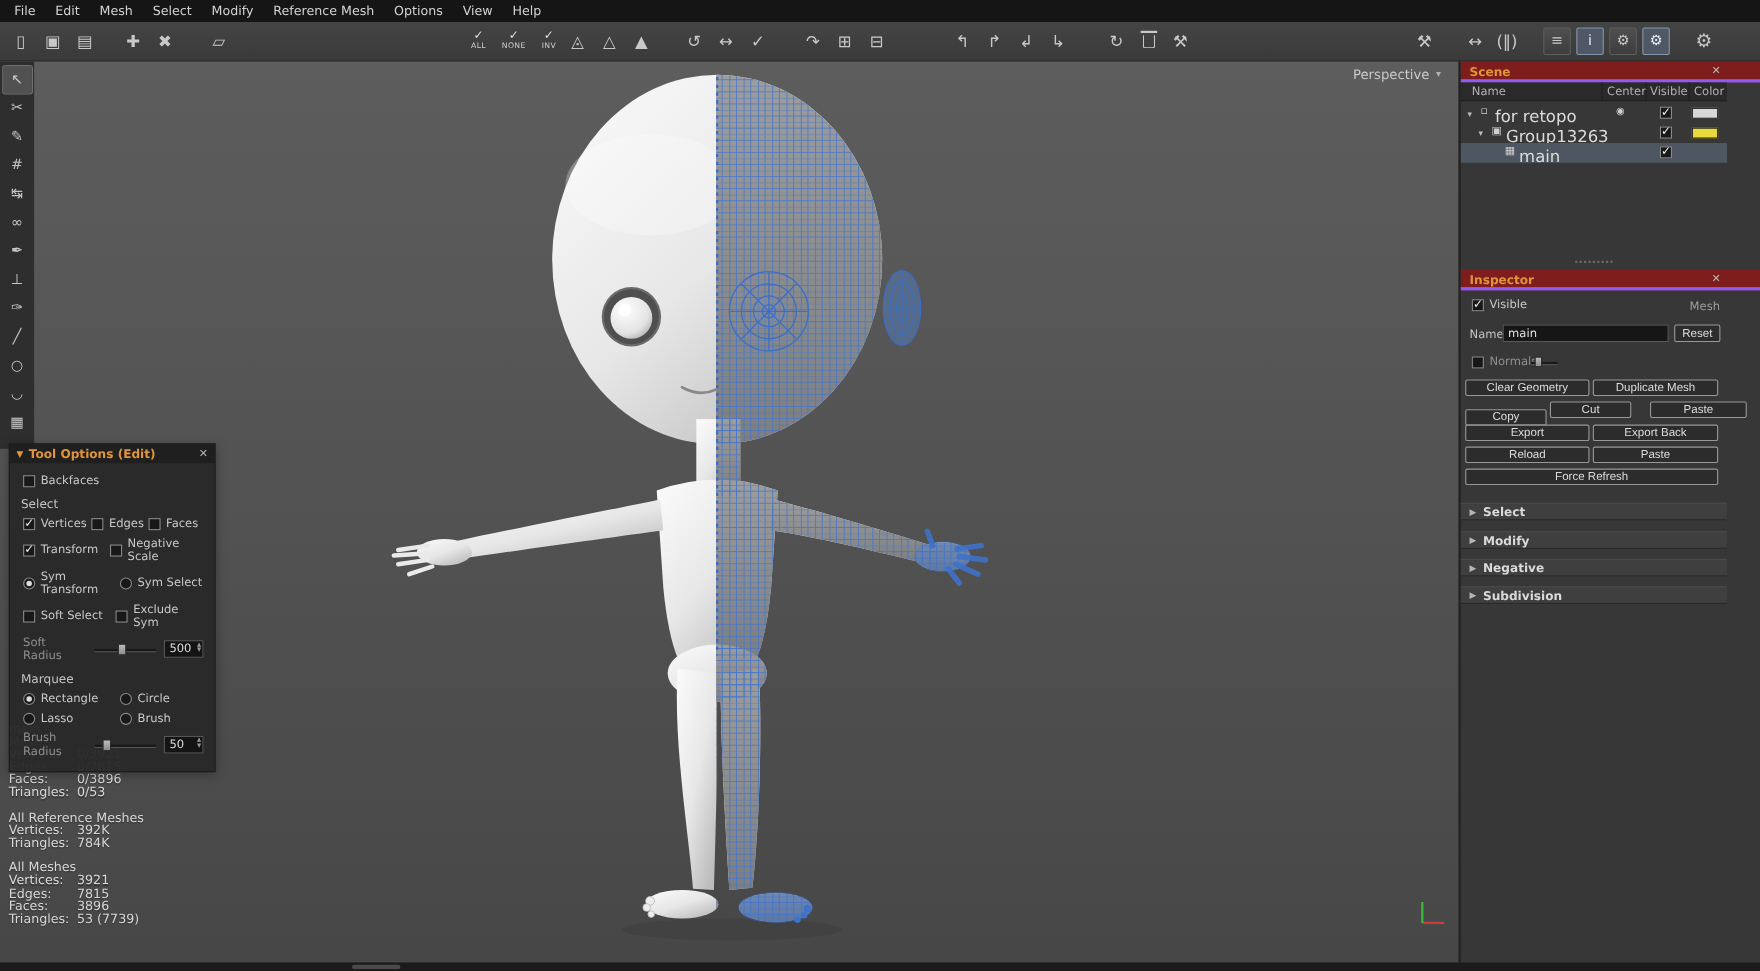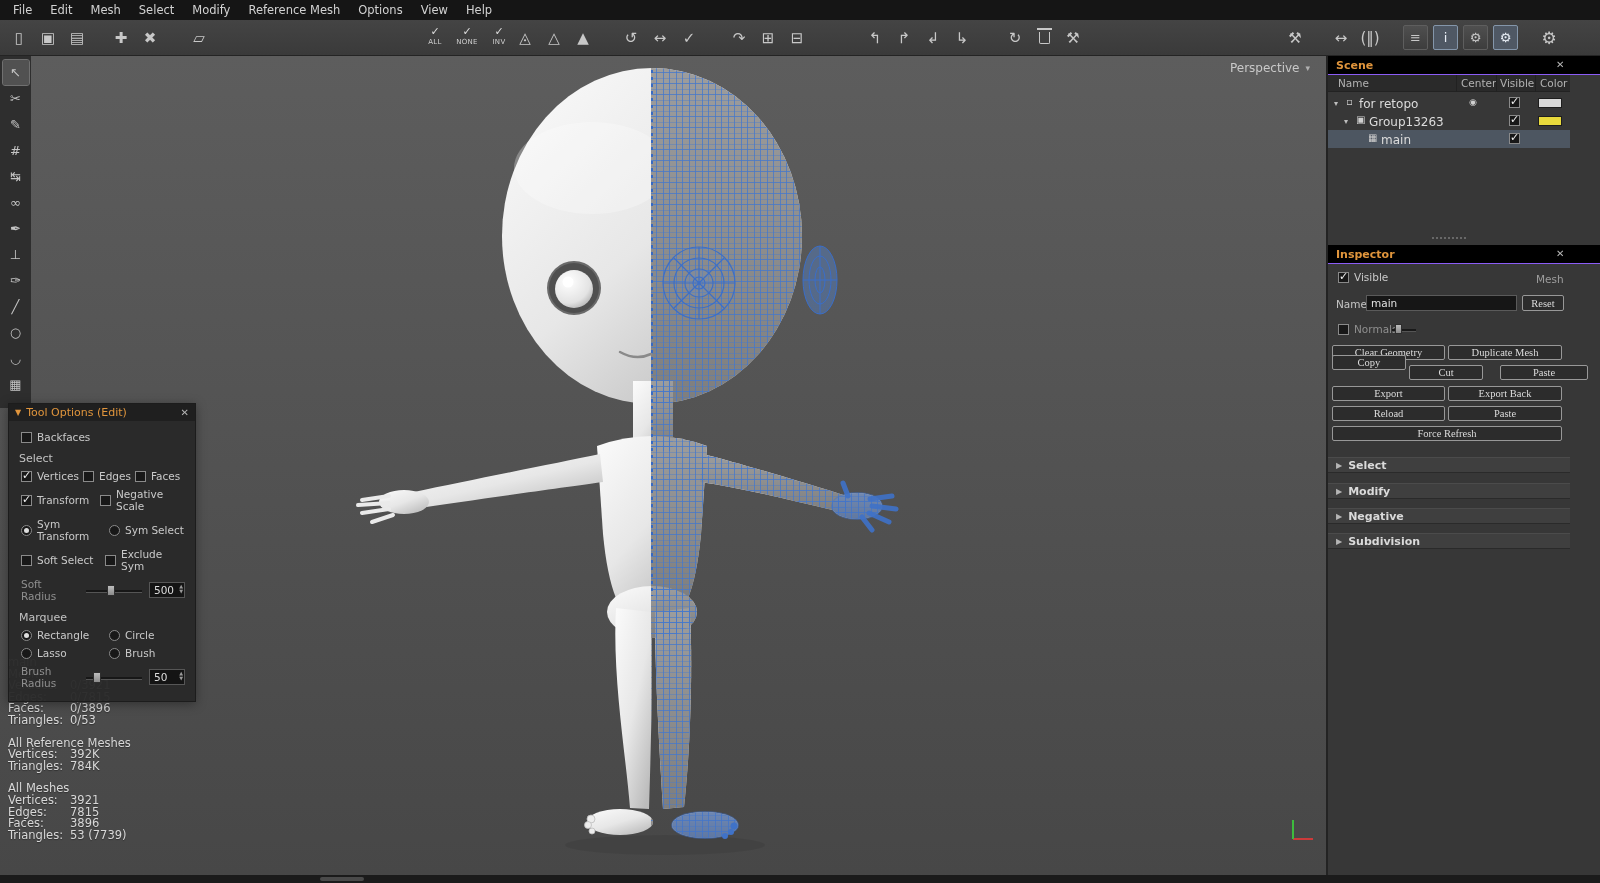--- a/index.html
+++ b/index.html
@@ -31,21 +31,21 @@
   
   .viewport{position:absolute;left:0;top:56px;width:1326px;height:819px;background:linear-gradient(#5d5d5d,#474747);overflow:hidden}
   .persp{position:absolute;top:5px;right:16px;font-size:12px;color:#c9c9c9;display:flex;gap:6px;align-items:center;z-index:4}
   .persp .dd{font-size:9px;color:#b0b0b0}
   .model{position:absolute;left:0;top:0}
 
   
   .tool-panel{position:absolute;left:8px;top:347px;width:188px;background:rgba(41,41,41,.96);border:1px solid #1c1c1c;box-shadow:0 2px 10px rgba(0,0,0,.35);z-index:6}
   .tp-header{height:17px;background:#1f1f1f;display:flex;align-items:center;padding:0 6px;gap:5px}
   .tp-tri{color:#e0953c;font-size:8px}
-  .tp-title{color:#e0953c;font-size:11px;font-weight:normal;flex:1}
+  .tp-title{color:#e0953c;font-size:11px;font-weight:bold;flex:1}
   .tp-close{color:#b5b5b5;font-size:10px}
   .tp-body{padding:7px 0 9px}
   .tp-row{display:flex;align-items:center;padding:3px 10px 3px 12px}
   .c1{width:88px}.cA{width:62px}.cB{width:52px}
   .tp-sec{color:#c2c2c2;font-size:11px;padding:6px 10px 2px 10px}
   .cbrow{display:inline-flex;align-items:center;gap:5px}
   .cb{width:11px;height:11px;background:#181818;border:1px solid #8a8a8a;position:relative;flex:none}
   .cb.on::after{content:"✓";position:absolute;left:0;top:-3px;font-size:11px;color:#f0f0f0}
   .rb{width:11px;height:11px;border-radius:50%;background:#181818;border:1px solid #8a8a8a;position:relative;flex:none}
   .rb.on::after{content:"";position:absolute;left:2px;top:2px;width:5px;height:5px;border-radius:50%;background:#ddd}
@@ -60,38 +60,38 @@
   .spin::before{content:"▲";font-size:5px;color:#9a9a9a}
   .spin::after{content:"▼";font-size:5px;color:#9a9a9a}
 
   
   .stats{position:absolute;left:8px;top:601px;color:#d8d8d8;font-size:11.5px;line-height:11.6px;z-index:4;text-shadow:0 1px 1px rgba(0,0,0,.35)}
   .stats .gap{height:11px}
   .s-k{display:inline-block;width:62px}
 
   
   .right-panel{position:absolute;left:1326px;top:56px;width:274px;height:819px;background:#373737;border-left:2px solid #232323}
-  .ph{position:absolute;left:0;width:100%;height:19px;background:#000000;border-bottom:1px solid #8b5cf6}
+  .ph{position:absolute;left:0;width:100%;height:19px;background:#7f1d1d;border-bottom:3px solid #8b5cf6}
   .pt{position:absolute;left:8px;top:3px;color:#e0953c;font-size:11px;font-weight:bold}
   .px{position:absolute;left:228px;top:3px;color:#b8b8b8;font-size:10px}
   .col-header{position:absolute;left:0;top:19px;width:242px;height:17px;background:#2a2a2a;border-bottom:1px solid #222}
   .col-lbl{position:absolute;top:2px;font-size:10.5px;color:#b2b2b2}
   .col-sep{position:absolute;top:0;width:1px;height:17px;background:#212121}
   .tree-row{position:absolute;left:0;width:242px;height:18px}
   .tree-row.selected{background:#4d5661}
   .twist{position:absolute;top:5px;font-size:8px;color:#bdbdbd}
   .ticon{position:absolute;top:2px;font-size:10px;color:#cfcfcf}
-  .tlabel{position:absolute;top:3px;font-size:12px;color:#dcdcdc}
+  .tlabel{position:absolute;top:3px;font-size:15px;color:#dcdcdc}
   .tcenter{position:absolute;left:141px;top:3px;font-size:9px;color:#d0d0d0}
   .tvis{position:absolute;left:181px;top:3px}
   .swatch{position:absolute;left:210px;top:4px;width:24px;height:10px;border:1px solid #1e1e1e}
   .resize{position:absolute;top:181px;left:104px;width:34px;height:3px;border-top:2px dotted #8a8a8a;opacity:.6}
   .irow-lbl{position:absolute;font-size:10.5px;color:#c4c4c4}
   .tinput{position:absolute;background:#161616;border:1px solid #5a5a5a;color:#e0e0e0;font-size:10.5px;font-family:inherit;height:16px;padding:0 4px}
-  .pbtn{position:absolute;height:15px;background:#2c2c2c;border:1px solid #989898;border-radius:2px;color:#dcdcdc;font-size:10.5px;line-height:13px;text-align:center;font-family:Liberation Serif, serif;padding:0}
+  .pbtn{position:absolute;height:15px;background:#2c2c2c;border:1px solid #989898;border-radius:2px;color:#dcdcdc;font-size:10.5px;line-height:13px;text-align:center;font-family:Liberation Sans, sans-serif;padding:0}
   .mini-sld{position:absolute;width:24px;height:11px}
   .mini-sld::before{content:"";position:absolute;left:0;right:0;top:5px;height:2px;background:#191919;box-shadow:0 1px 0 #555}
   .mini-sld .h{position:absolute;left:3px;top:0;width:7px;height:10px;background:linear-gradient(#bdbdbd,#8b8b8b);border:1px solid #2e2e2e}
   .sec-bar{position:absolute;left:0;width:242px;height:16px;background:#3f3f3f;border-top:1px solid #4b4b4b;border-bottom:1px solid #2a2a2a;display:flex;align-items:center;gap:6px;padding-left:8px}
   .sec-arrow{color:#b5b5b5;font-size:8px}
   .sec-label{color:#dadada;font-size:11px;font-weight:bold}
 
   
   .bottom-bar{position:absolute;left:0;top:875px;width:1600px;height:8px;background:#1b1b1b}
   .bb-thumb{position:absolute;left:320px;top:2px;width:44px;height:4px;background:#4a4a4a;border-radius:2px}
@@ -492,21 +492,21 @@
     <span class="cbrow" style="position:absolute;left:10px;top:267px">
       <span class="cb"></span>
       <span class="lbl dim">Normals</span>
     </span>
     <span class="mini-sld" style="left:64px;top:268px">
         <span class="h"></span>
       </span>
 
     <button class="pbtn" style="left:4px;top:289px;width:113px">Clear Geometry</button>
     <button class="pbtn" style="left:120px;top:289px;width:114px">Duplicate Mesh</button>
-    <button class="pbtn" style="left:4px;top:299px;width:74px">Copy</button>
+    <button class="pbtn" style="left:4px;top:316px;width:74px">Copy</button>
     <button class="pbtn" style="left:81px;top:309px;width:74px">Cut</button>
     <button class="pbtn" style="left:172px;top:309px;width:88px">Paste</button>
     <button class="pbtn" style="left:4px;top:330px;width:113px">Export</button>
     <button class="pbtn" style="left:120px;top:330px;width:114px">Export Back</button>
     <button class="pbtn" style="left:4px;top:350px;width:113px">Reload</button>
     <button class="pbtn" style="left:120px;top:350px;width:114px">Paste</button>
     <button class="pbtn" style="left:4px;top:370px;width:230px">Force Refresh</button>
 
     <div class="sec-bar" style="top:401px">
       <span class="sec-arrow">▶</span>

